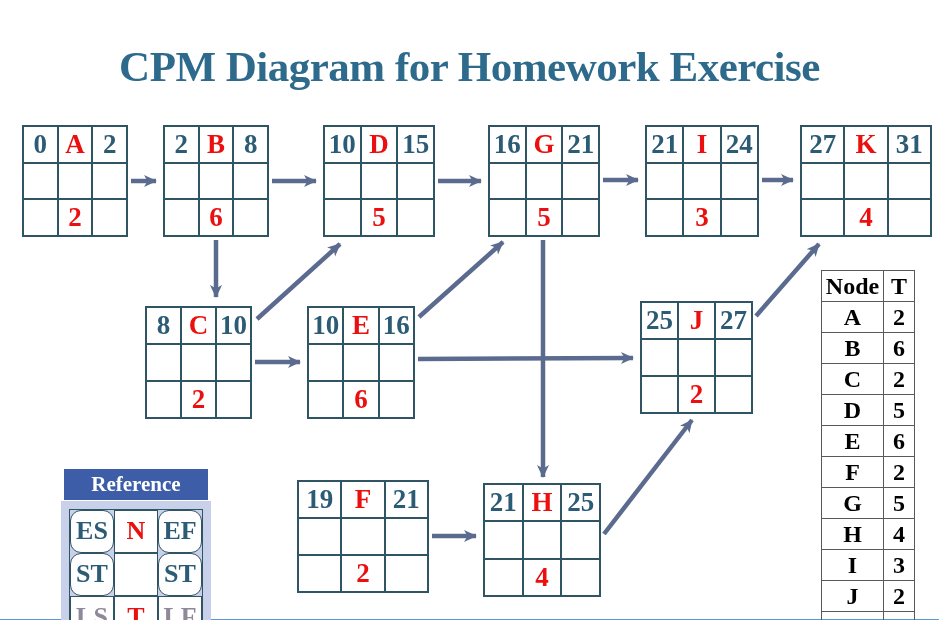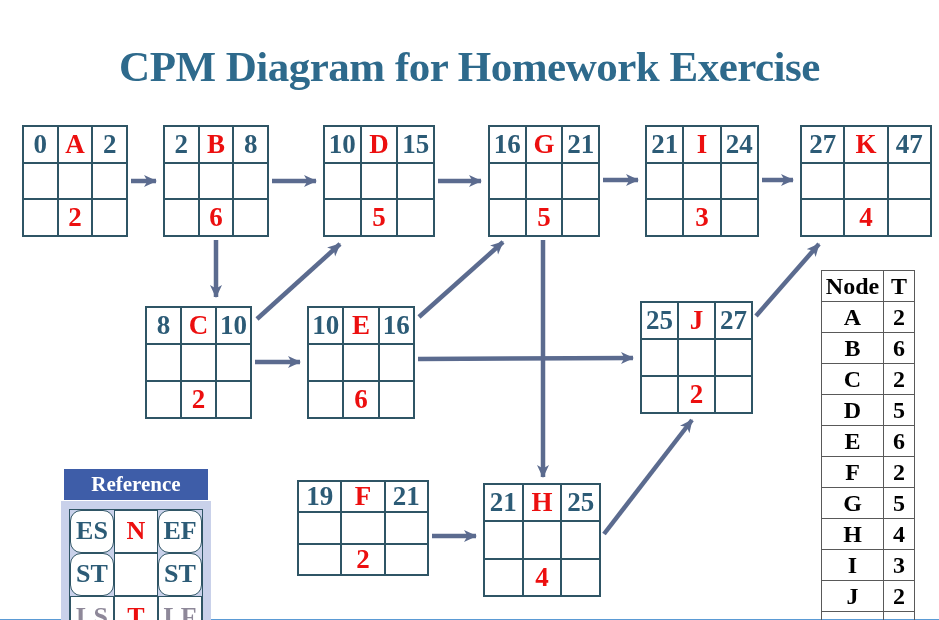--- a/index.html
+++ b/index.html
@@ -125,21 +125,21 @@
         <div class="cell"></div>
         <div class="cell"></div>
         <div class="cell"></div>
         <div class="cell"></div>
         <div class="cell red">3</div>
         <div class="cell"></div>
       </div>
       <div class="node" style="left: 800px; top: 97px; width: 132px; height: 112px;">
         <div class="cell num">27</div>
         <div class="cell red">K</div>
-        <div class="cell num">47</div>
+        <div class="cell num">31</div>
         <div class="cell"></div>
         <div class="cell"></div>
         <div class="cell"></div>
         <div class="cell"></div>
         <div class="cell red">4</div>
         <div class="cell"></div>
       </div>
       <div class="node" style="left: 145px; top: 278px; width: 107px; height: 113px;">
         <div class="cell num">8</div>
         <div class="cell red">C</div>
@@ -166,21 +166,21 @@
         <div class="cell num">25</div>
         <div class="cell red">J</div>
         <div class="cell num">27</div>
         <div class="cell"></div>
         <div class="cell"></div>
         <div class="cell"></div>
         <div class="cell"></div>
         <div class="cell red">2</div>
         <div class="cell"></div>
       </div>
-      <div class="node" style="left: 297px; top: 452px; width: 132px; height: 96px;">
+      <div class="node" style="left: 297px; top: 452px; width: 132px; height: 113px;">
         <div class="cell num">19</div>
         <div class="cell red">F</div>
         <div class="cell num">21</div>
         <div class="cell"></div>
         <div class="cell"></div>
         <div class="cell"></div>
         <div class="cell"></div>
         <div class="cell red">2</div>
         <div class="cell"></div>
       </div>

